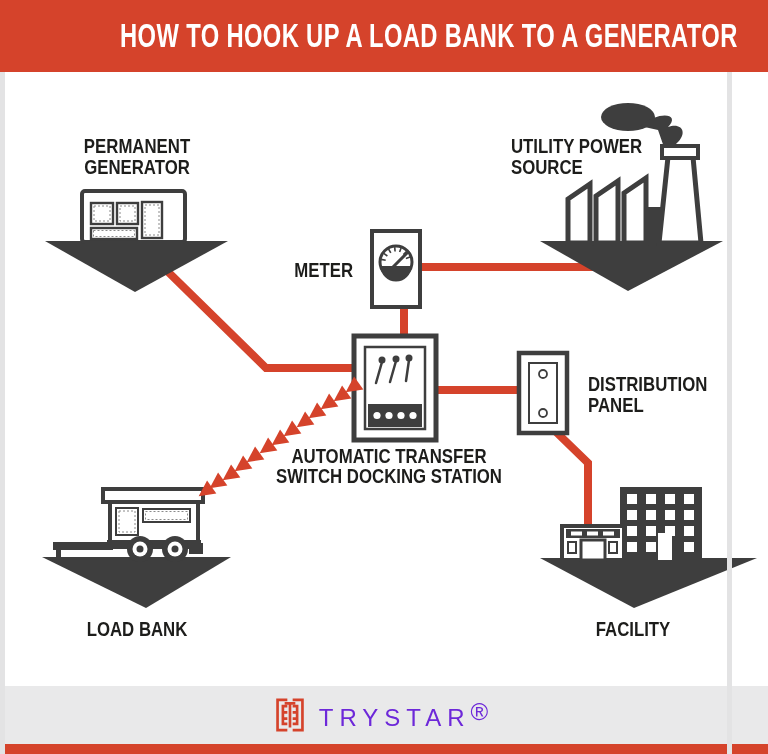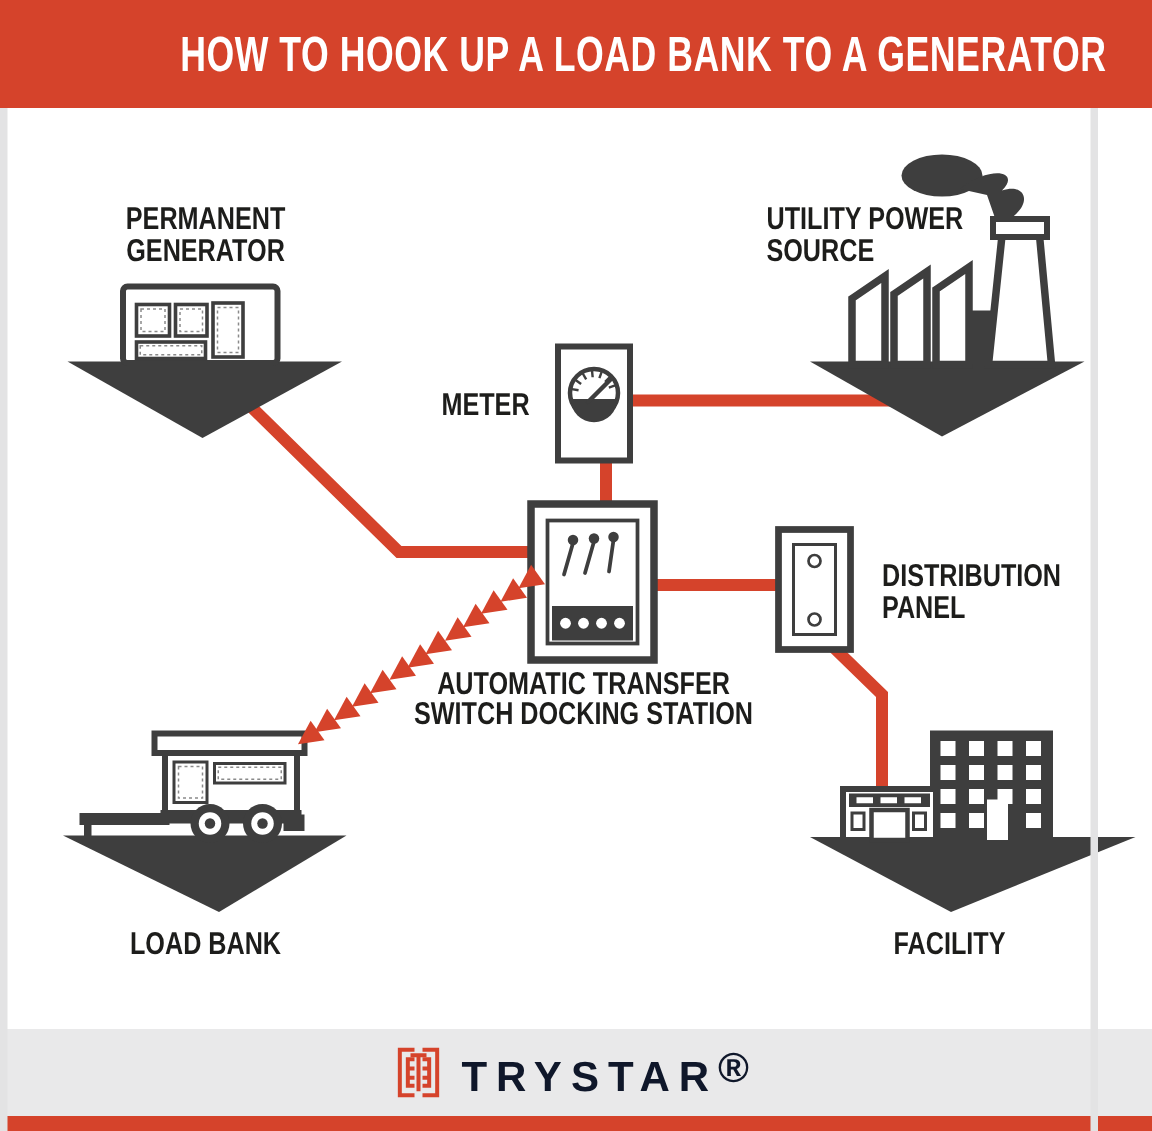--- a/index.html
+++ b/index.html
@@ -8,21 +8,21 @@
   .header h1{margin:0;color:#fff;font-size:33px;font-weight:bold;letter-spacing:.5px;white-space:nowrap;
              transform:scaleX(.72);transform-origin:center;}
   .diagram-wrap{position:relative;width:732px;height:614px;background:#fff;text-align:right;}
   .edge{position:absolute;top:0;bottom:-68px;width:5px;background:#E3E3E4;z-index:5;}
   .edge.l{left:0}.edge.r{right:0}
   svg text{font-family:"Liberation Sans",sans-serif;font-weight:bold;fill:#1D1D1B;font-size:21px;}
   .tc{transform:scaleX(.8);transform-box:fill-box;transform-origin:50% 50%;}
   .tl{transform:scaleX(.8);transform-box:fill-box;transform-origin:0 50%;}
   .tr{transform:scaleX(.8);transform-box:fill-box;transform-origin:100% 50%;}
   .footer{height:58px;background:#E9E9EA;display:flex;align-items:center;justify-content:center;gap:13px;}
-  .brand{color:#0f172a;font-size:28px;font-weight:bold;letter-spacing:6px;white-space:nowrap;}
+  .brand{color:#6d28d9;font-size:24px;font-weight:normal;letter-spacing:6px;white-space:nowrap;}
   .bottombar{height:10px;background:#D5432B;}
   .dashed-detail{fill:none;stroke:#8a8a8a;stroke-width:1;stroke-dasharray:2 2;}
 </style>
 </head>
 <body>
 
 <div class="header">
   <h1>HOW TO HOOK UP A LOAD BANK TO A GENERATOR</h1>
 </div>
 

